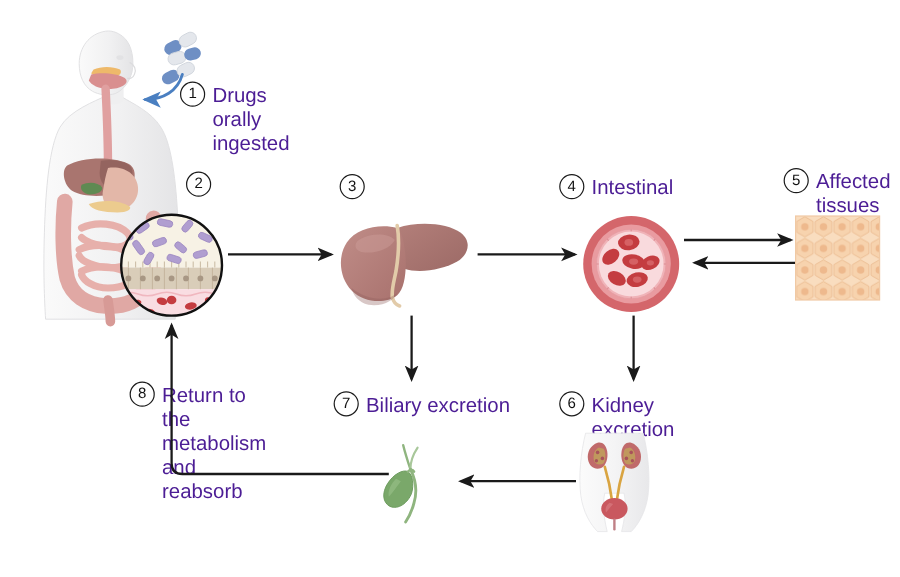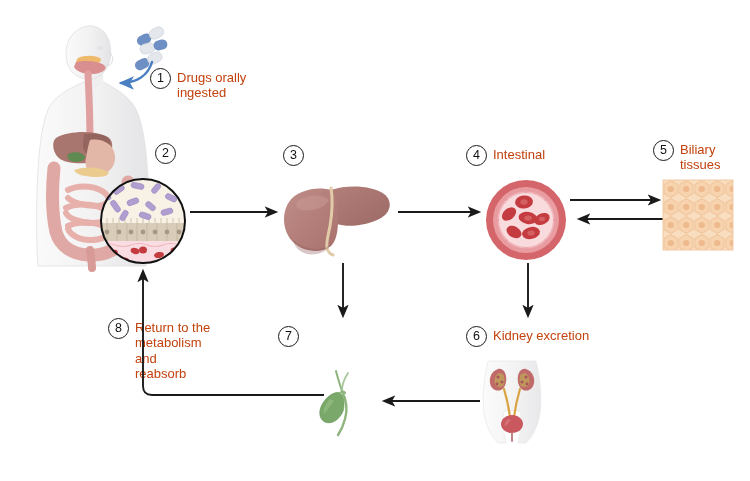--- a/index.html
+++ b/index.html
@@ -14,21 +14,21 @@
   
   .step { position: absolute; display: flex; align-items: flex-start; gap: 6px; }
   .step-num {
     flex: 0 0 auto;
     width: 21px; height: 21px; border-radius: 50%;
     border: 1.3px solid #1a1a1a; background: #fff;
     display: flex; align-items: center; justify-content: center;
     font-size: 12.5px; color: #111; line-height: 1;
   }
   .step-label {
-    font-size: 13px; color: #c2410c; line-height: 1.18;
+    font-size: 17px; color: #4c1d95; line-height: 1.18;
     padding-top: 2px; white-space: pre-line;
   }
 
   
   .arrow { position: absolute; }
   .arrow svg { display: block; overflow: visible; }
 
   
   .art { position: absolute; }
   .art svg { display: block; overflow: visible; }
@@ -313,21 +313,21 @@
           <path d="M0,0.6 L7.2,3.6 L0,6.6 L1.8,3.6 Z" fill="#1a1a1a"></path>
         </marker>
       </defs>
       <line x1="0" y1="6" x2="89" y2="6" stroke="#1a1a1a" stroke-width="1.9" marker-end="url(#mK3)"></line>
       <line x1="96" y1="25" x2="9" y2="25" stroke="#1a1a1a" stroke-width="1.9" marker-end="url(#mK4)"></line>
     </svg>
   </div>
 
   <div class="step" style="left:653px; top:140px; width:95px;">
     <div class="step-num">5</div>
-    <div class="step-label">Biliary
+    <div class="step-label">Affected
 tissues</div>
   </div>
 
   <div class="art" style="left:663px; top:180px; width:70px; height:70px;">
     <svg viewBox="0 0 70 70" width="70" height="70" aria-hidden="true">
       <defs>
         <pattern id="hexPat" width="15.5" height="18" patternUnits="userSpaceOnUse">
           <rect width="15.5" height="18" fill="#f9ddbf"></rect>
           <path d="M7.75 0.6 L14.6 4.6 L14.6 13.4 L7.75 17.4 L0.9 13.4 L0.9 4.6 Z" fill="#f7d3ae" stroke="#ecbd93" stroke-width="0.8"></path>
           <circle cx="7.75" cy="9" r="3.1" fill="#eeb98d"></circle>
@@ -356,20 +356,21 @@
         <marker id="mK6" markerWidth="8" markerHeight="8" refX="6" refY="3.6" orient="auto">
           <path d="M0,0.6 L7.2,3.6 L0,6.6 L1.8,3.6 Z" fill="#1a1a1a"></path>
         </marker>
       </defs>
       <line x1="7" y1="0" x2="7" y2="53" stroke="#1a1a1a" stroke-width="1.9" marker-end="url(#mK6)"></line>
     </svg>
   </div>
 
   <div class="step" style="left:278px; top:326px; width:150px;">
     <div class="step-num">7</div>
+    <div class="step-label">Biliary excretion</div>
   </div>
 
   <div class="step" style="left:466px; top:326px; width:150px;">
     <div class="step-num">6</div>
     <div class="step-label">Kidney excretion</div>
   </div>
 
   <div class="art" style="left:310px; top:367px; width:58px; height:70px;">
     <svg viewBox="0 0 58 70" width="58" height="70" aria-hidden="true">
 

